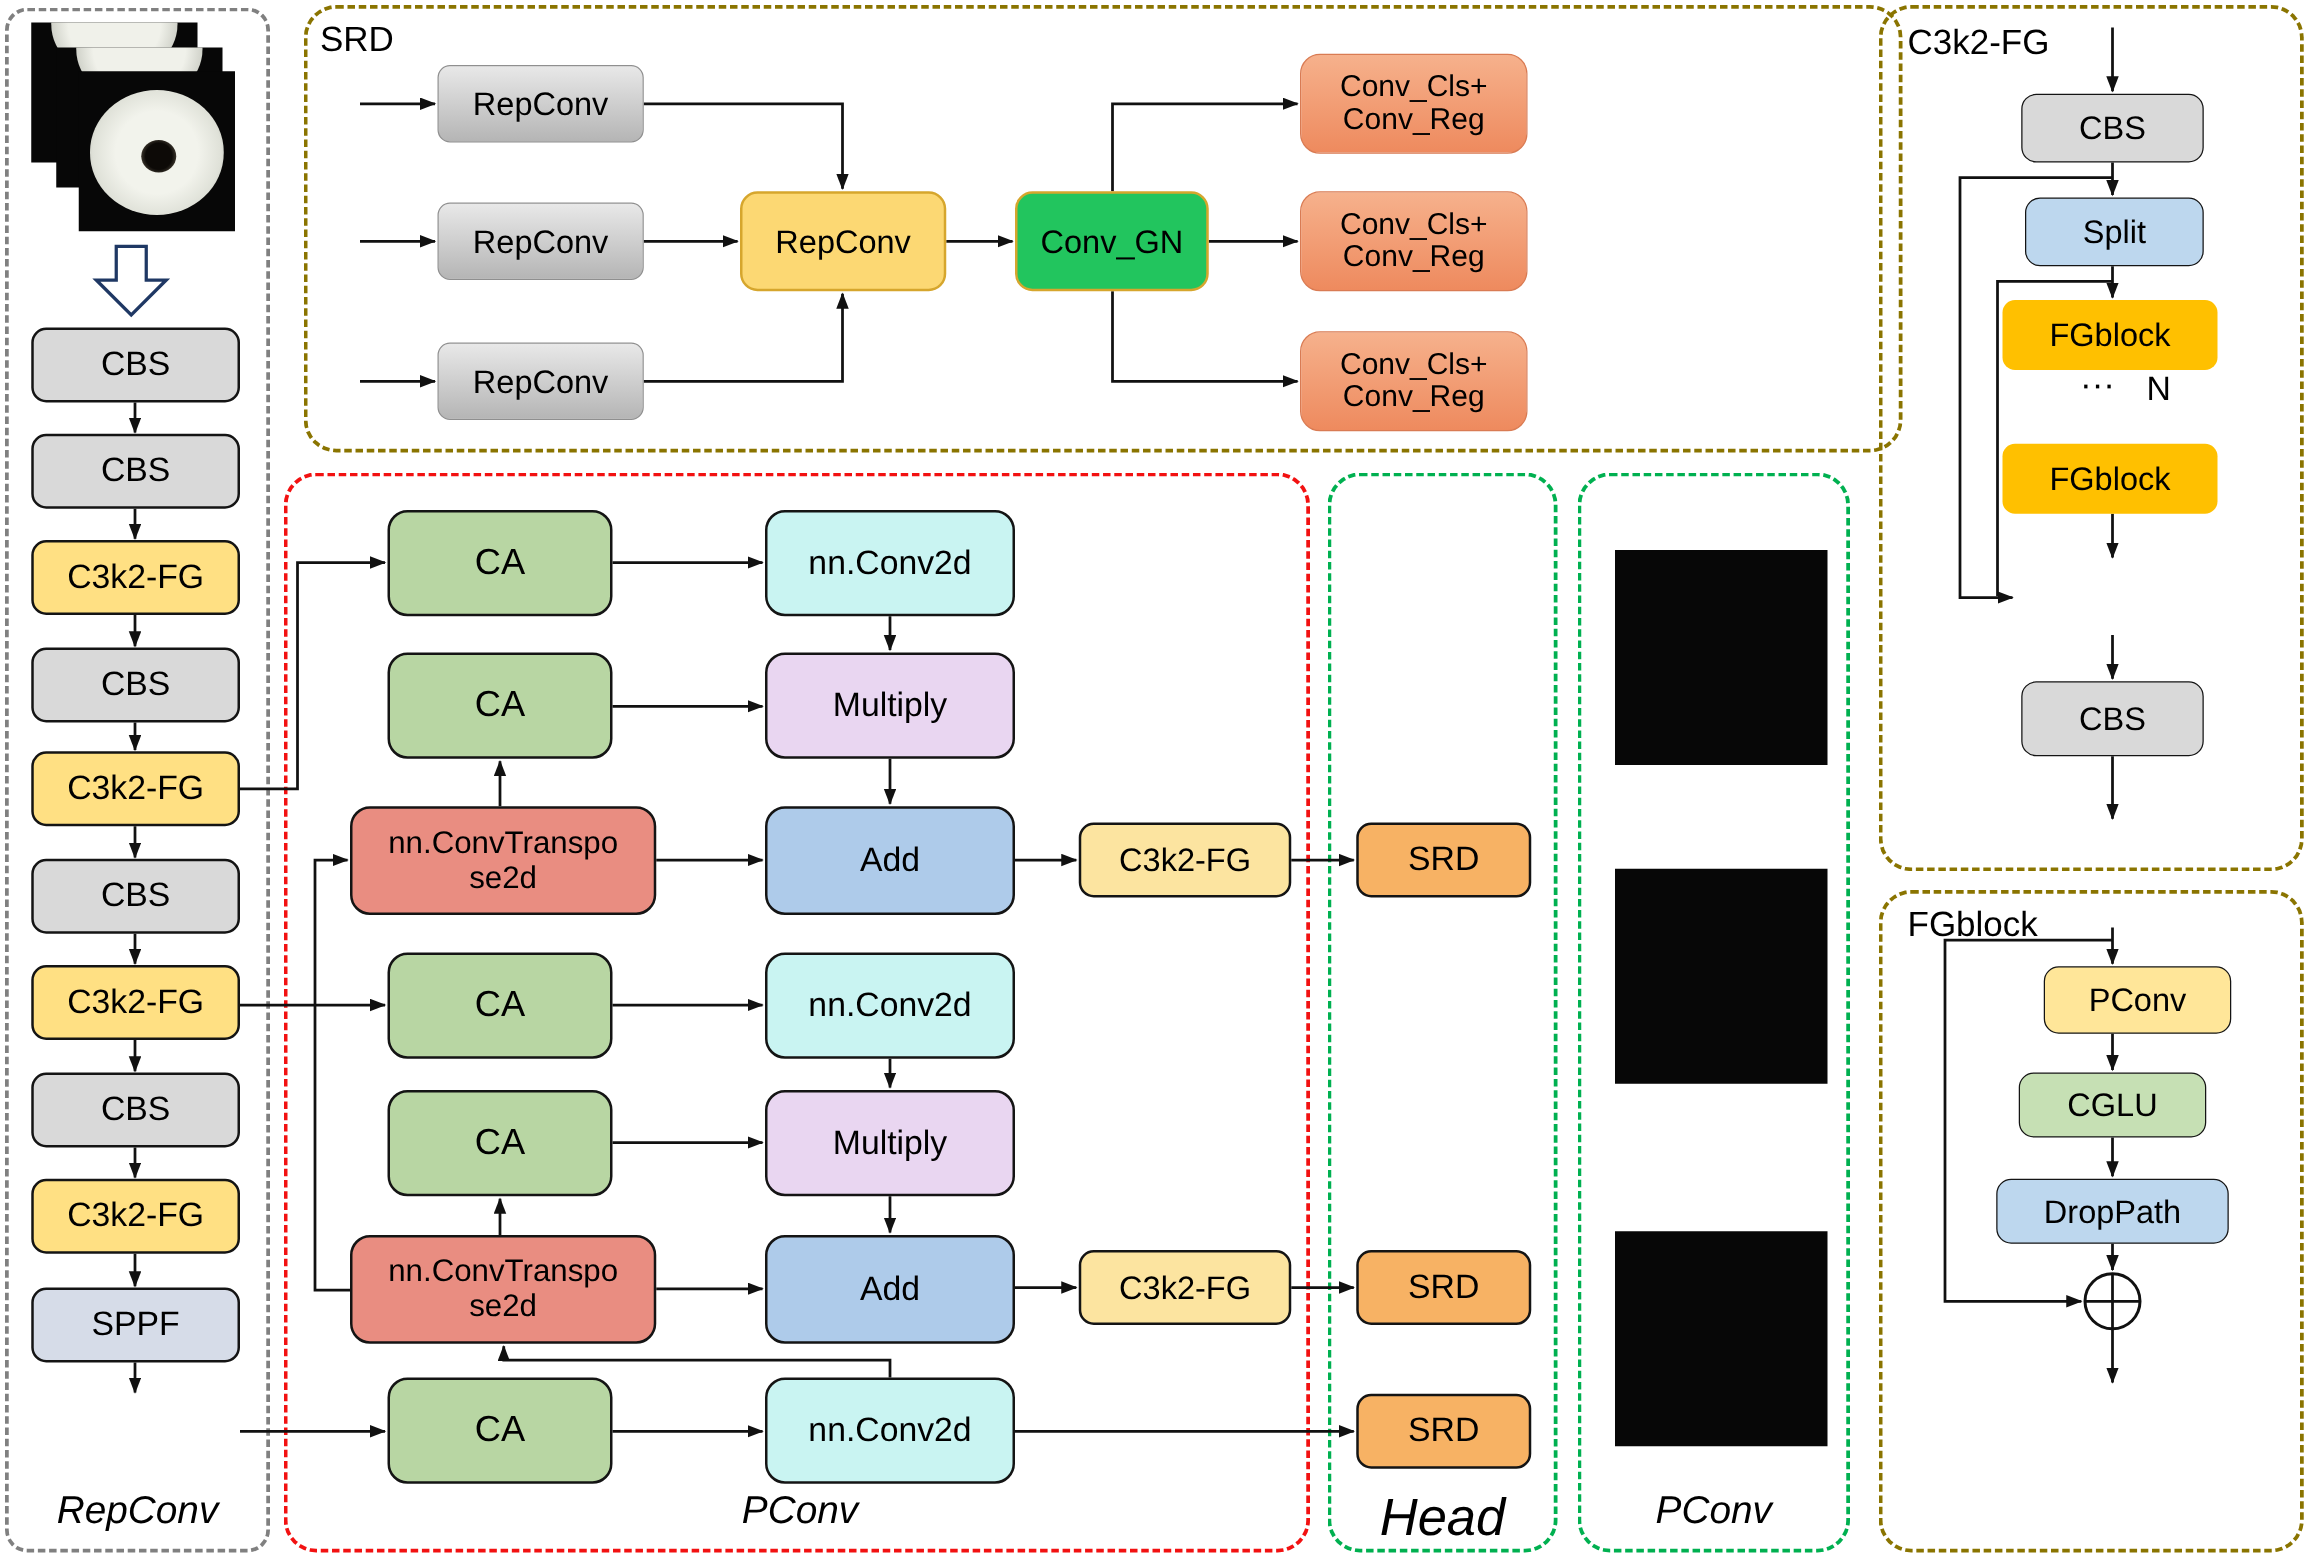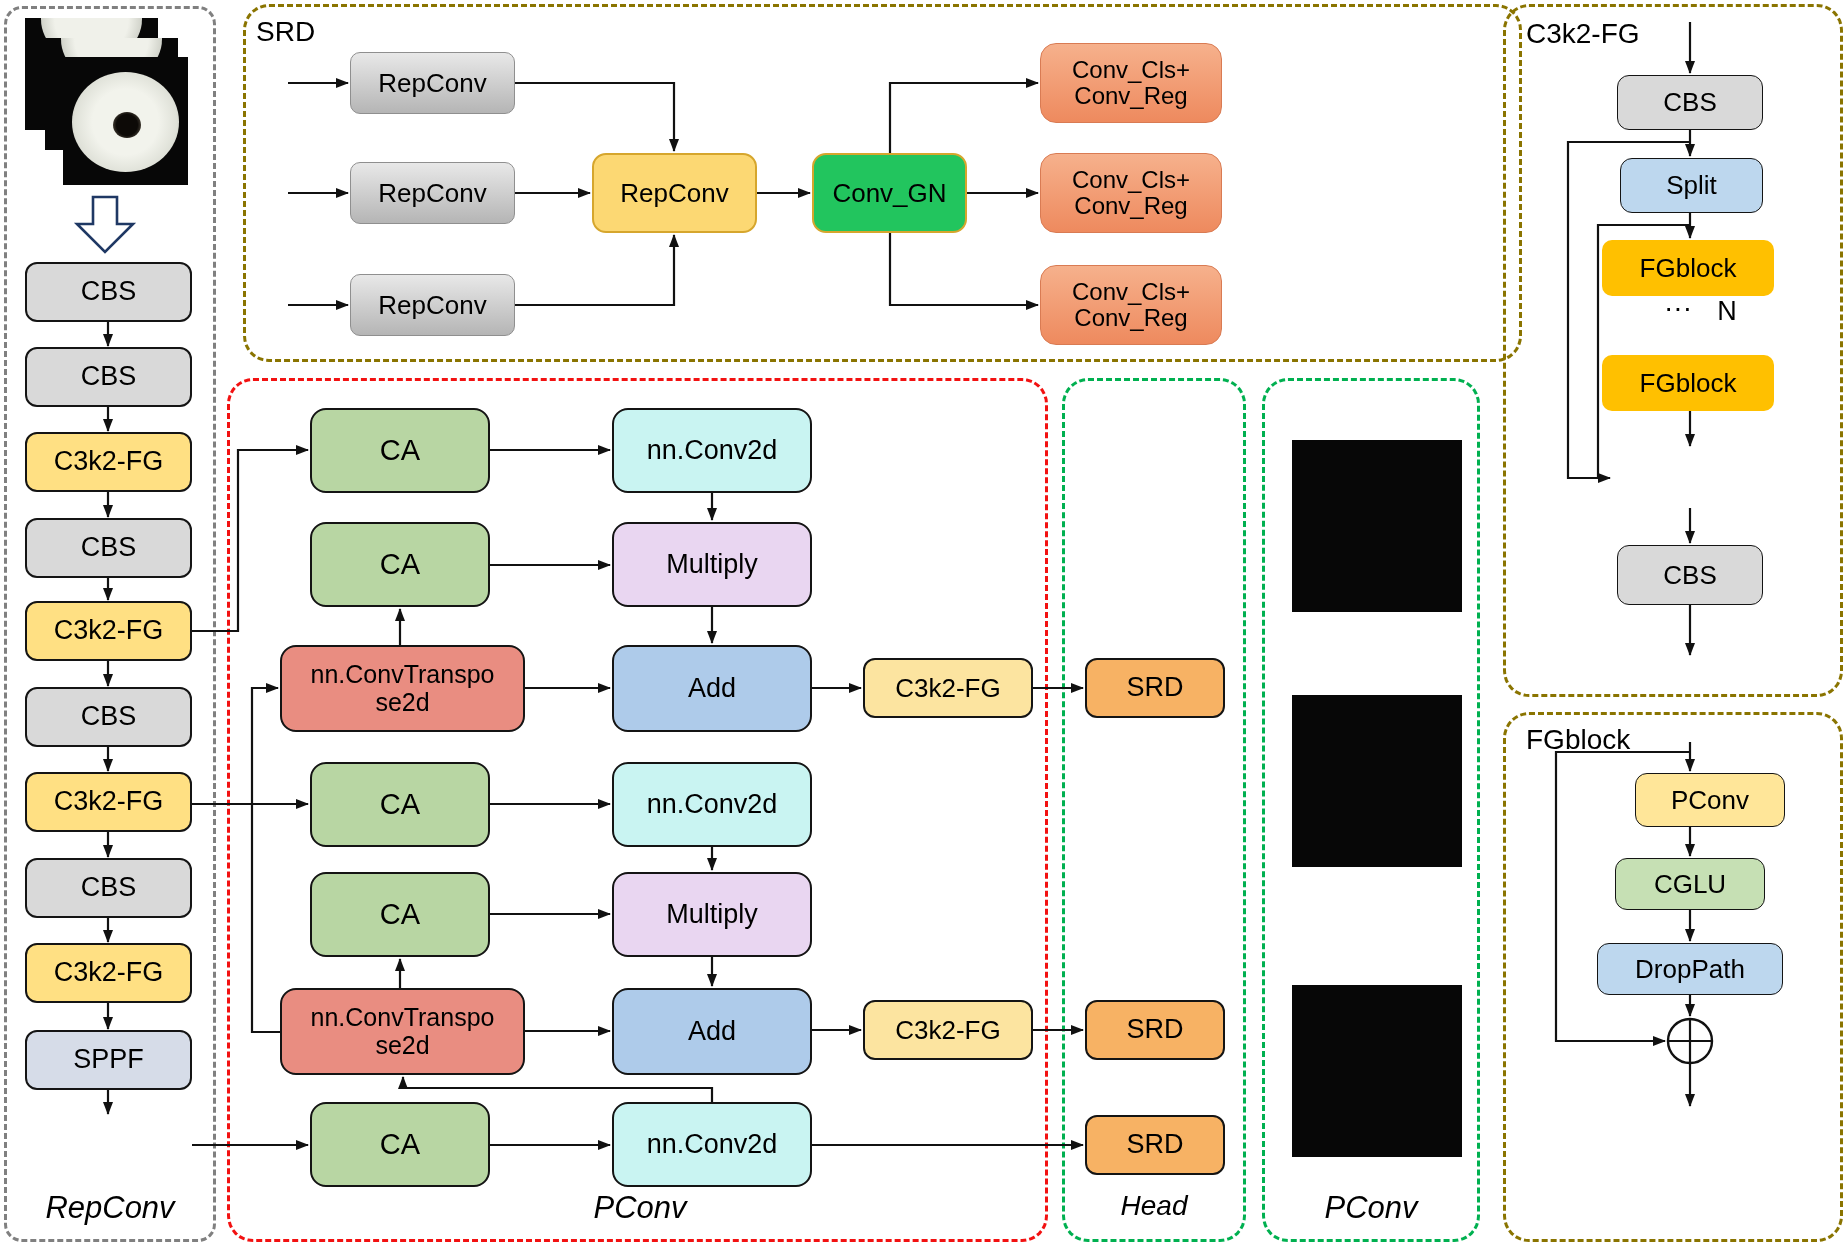--- a/index.html
+++ b/index.html
@@ -158,15 +158,15 @@
     <div class="node" style="left: 1615px; top: 773px; width: 150px; height: 54px; background: rgb(255, 230, 153); border: 1.8px solid rgb(20, 20, 20); border-radius: 12px; font-size: 26px; margin-left: 20px;">PConv</div>
     <div class="node" style="left: 1615px; top: 858px; width: 150px; height: 52px; background: rgb(198, 224, 180); border: 1.8px solid rgb(20, 20, 20); border-radius: 12px; font-size: 26px;">CGLU</div>
     <div class="node" style="left: 1597px; top: 943px; width: 186px; height: 52px; background: rgb(189, 215, 238); border: 1.8px solid rgb(20, 20, 20); border-radius: 12px; font-size: 26px;">DropPath</div>
     <div class="lbl" style="top: 16px; font-size: 28px; left: 256px;">SRD</div>
     <div class="lbl" style="top: 18px; font-size: 28px; left: 1526px;">C3k2-FG</div>
     <div class="lbl" style="top: 724px; font-size: 28px; left: 1526px;">FGblock</div>
     <div class="lbl" style="top: 292px; font-size: 28px; left: 1678px; transform: translateX(-50%);">···</div>
     <div class="lbl" style="top: 296px; font-size: 27px; left: 1727px; transform: translateX(-50%);">N</div>
     <div class="lbl" style="top: 1190px; font-size: 31px; left: 110px; transform: translateX(-50%); font-style: italic;">RepConv</div>
     <div class="lbl" style="top: 1190px; font-size: 31px; left: 640px; transform: translateX(-50%); font-style: italic;">PConv</div>
-    <div class="lbl" style="top: 1190px; font-size: 28px; left: 1154px; transform: translateX(-50%); font-style: italic;">Head</div>
+    <div class="lbl" style="top: 1190px; font-size: 42px; left: 1154px; transform: translateX(-50%); font-style: italic;">Head</div>
     <div class="lbl" style="top: 1190px; font-size: 31px; left: 1371px; transform: translateX(-50%); font-style: italic;">PConv</div>
   </div>
 
 </body></html>

